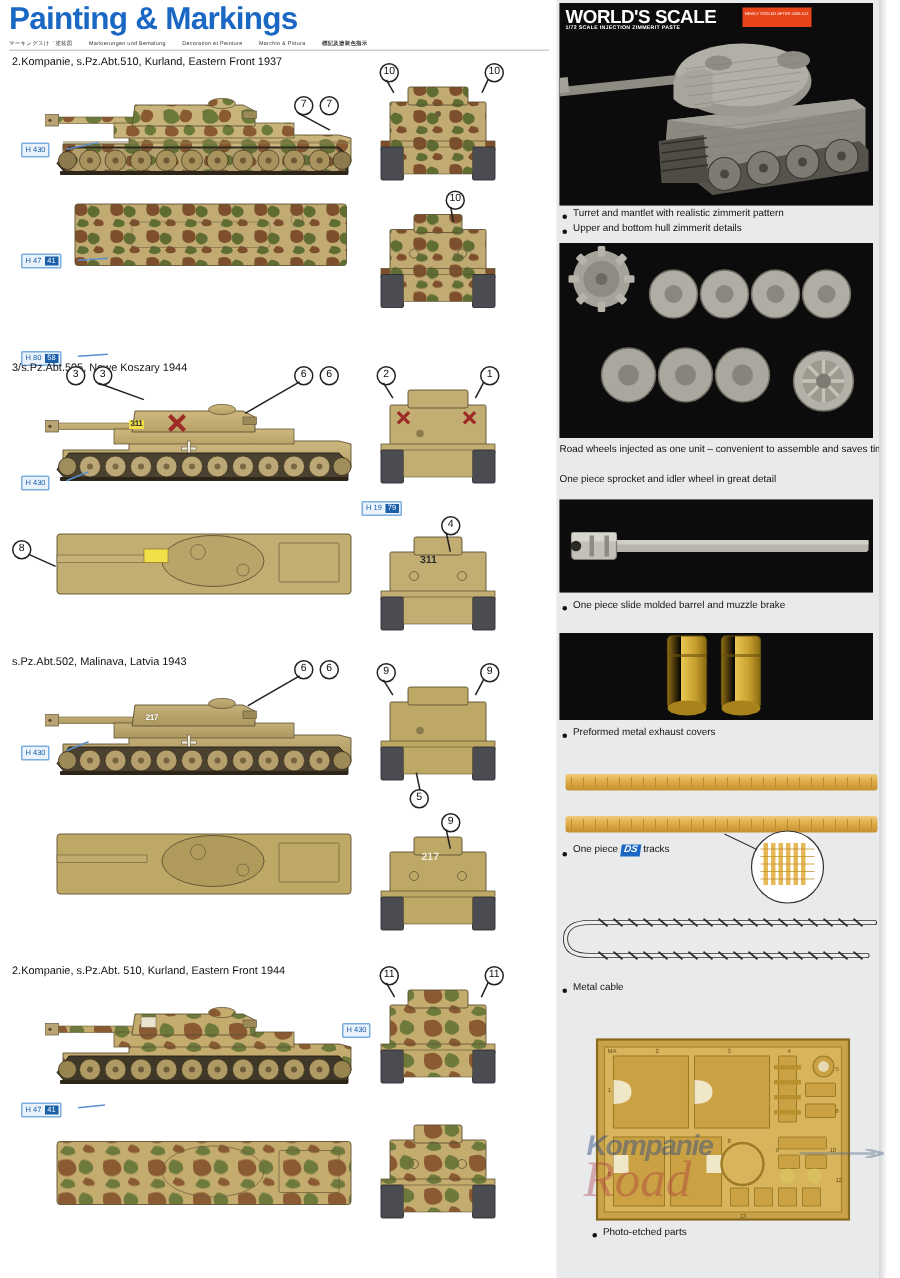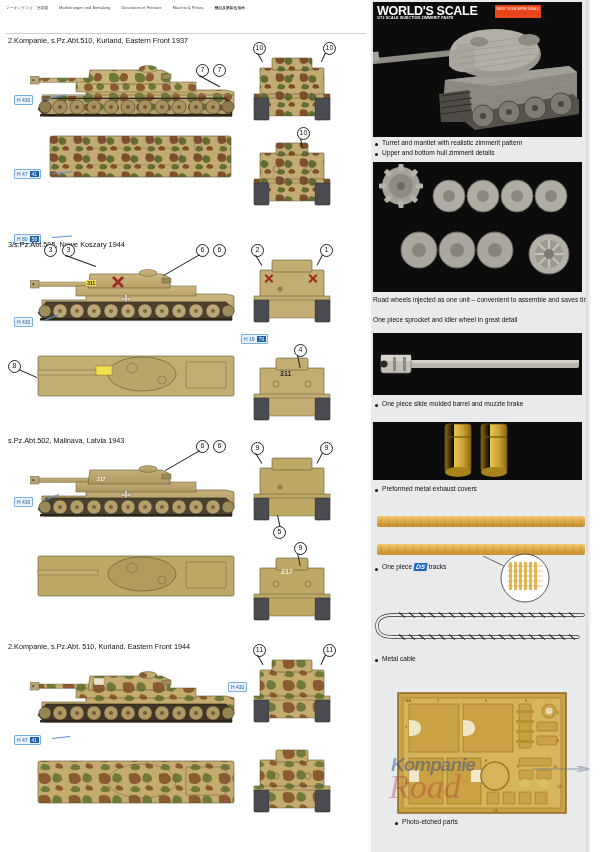--- a/index.html
+++ b/index.html
@@ -86,20 +86,21 @@
   .wm .jp{position:absolute;left:6px;top:28px;font-size:34px;font-style:italic;
     color:rgba(170,40,60,0.35);font-family:"Liberation Serif",serif;}
   .wm .arw{position:absolute;left:150px;top:26px;width:60px;height:6px;}
 </style>
 </head>
 <body>
 
 <div class="page">
 
   <div class="hdr">
+    <div class="hdr-title">Painting &amp; Markings</div>
     <div class="hdr-sub">
       <span>マーキングスけ゛塗装図</span><span>Markierungen und Bemalung</span><span>Decoration et Peinture</span><span>Marchio &amp; Pittura</span><span class="b">標記及塗装色指示</span>
     </div>
     <div class="hdr-rule"></div>
   </div>
 
   <div class="left">
 
     <div class="sec-title" style="left:8px;top:2px;">2.Kompanie, s.Pz.Abt.510, Kurland, Eastern Front 1937</div>
 

